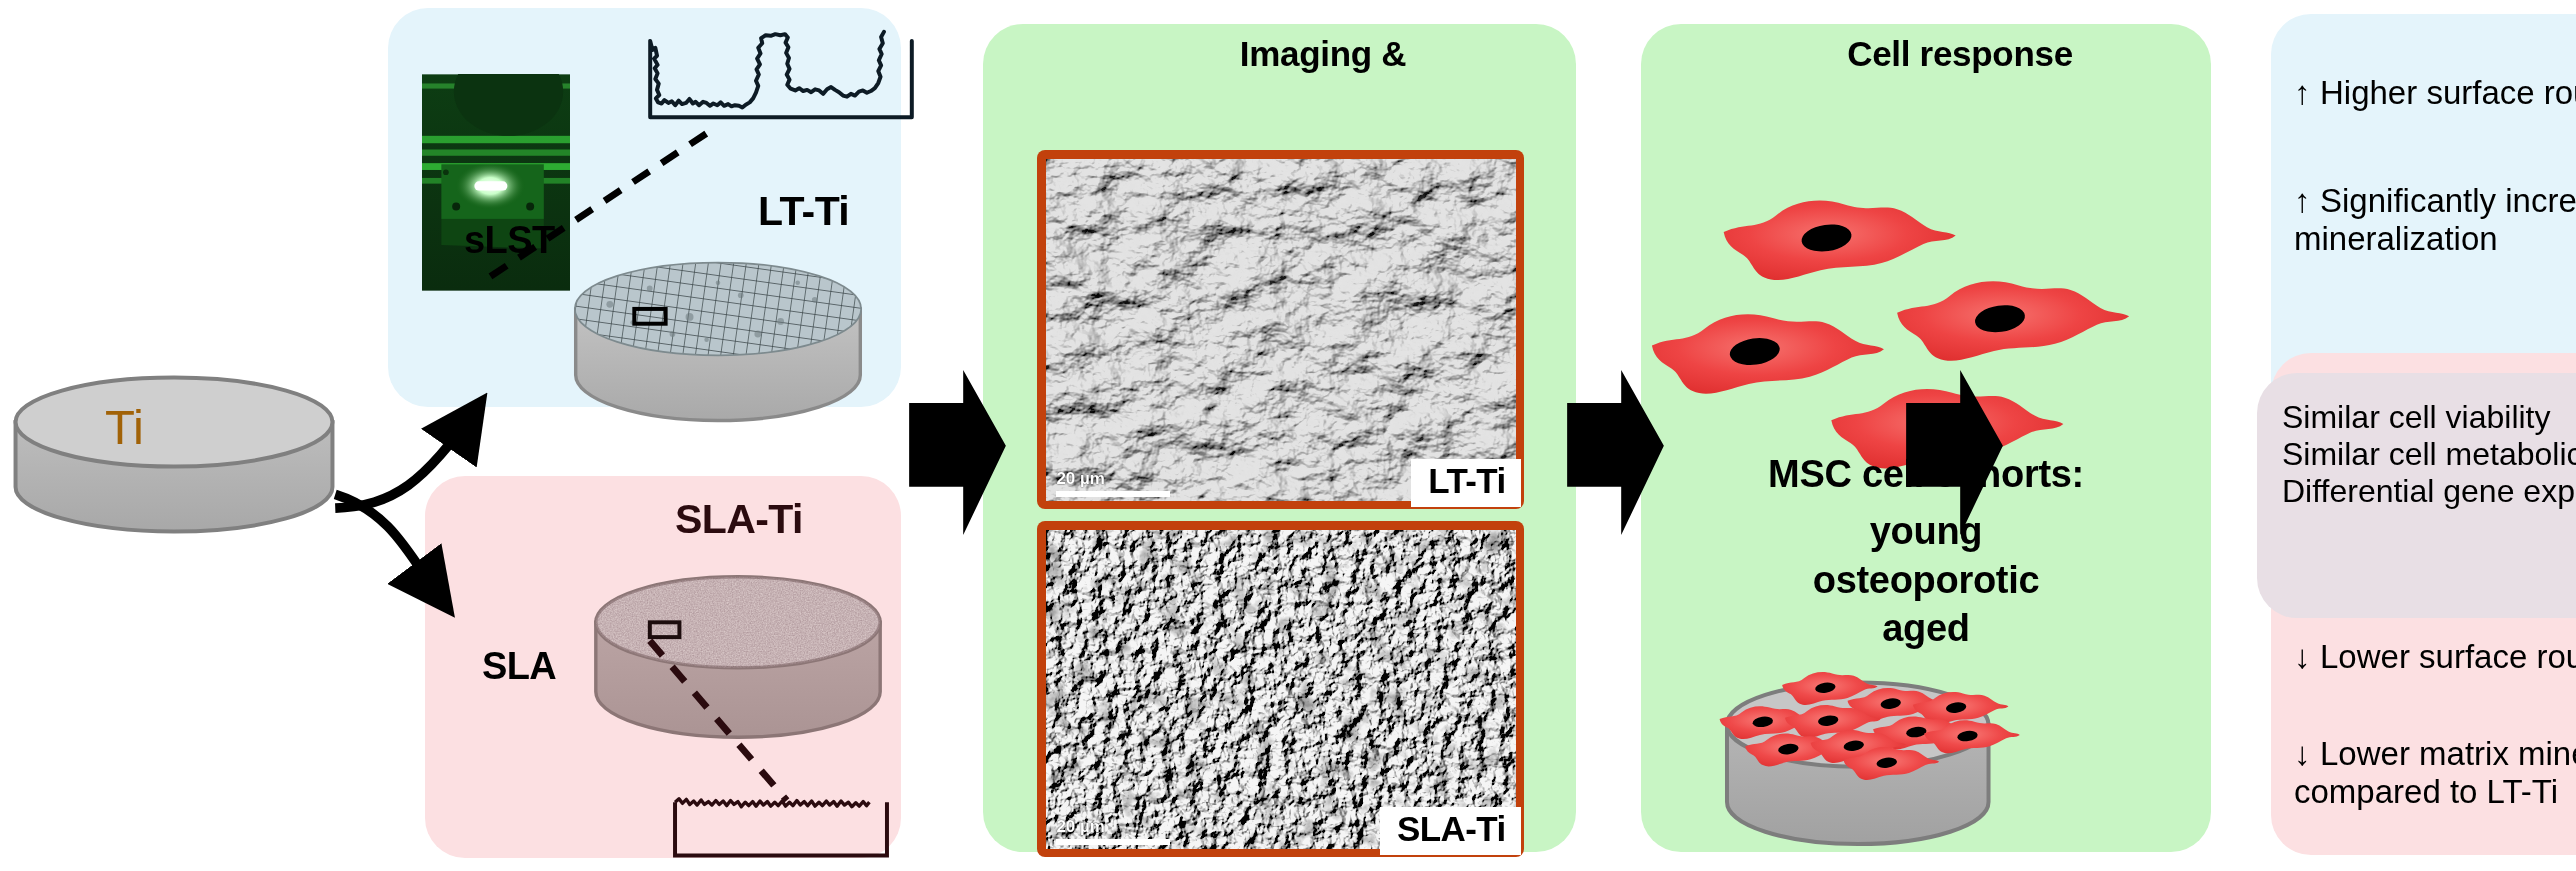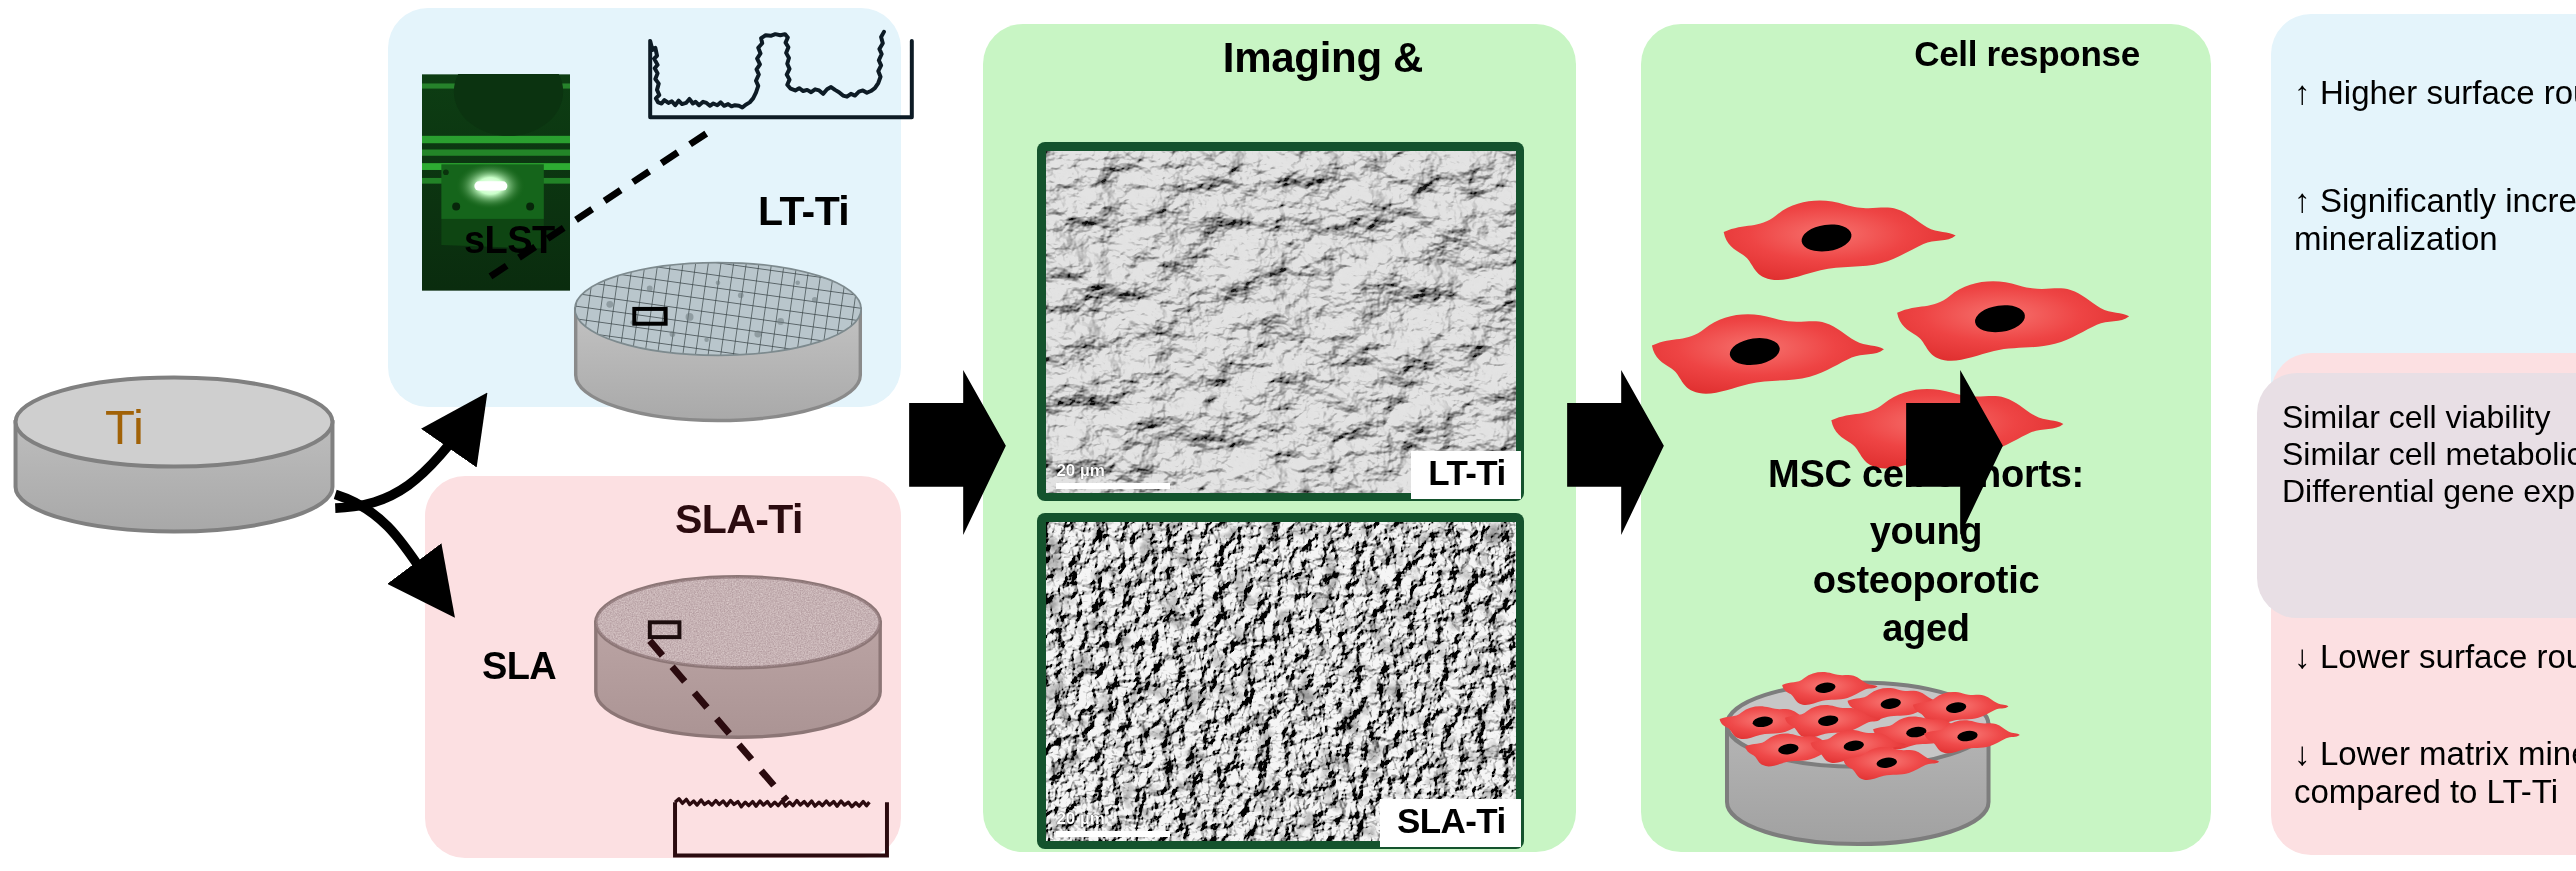--- a/index.html
+++ b/index.html
@@ -13,22 +13,22 @@
   #panel-sla    {left:425px;  top:476px;  width:476px;  height:382px;  background:#fce0e2;}
   #panel-imaging{left:983px; top:24px;   width:593px; height:828px; background:#c8f5c4;}
   #panel-cell   {left:1641px; top:24px;   width:570px; height:828px; background:#c8f5c4;}
   #panel-res-top{left:2271px; top:13.7px;   width:587px; height:445px;  background:#e4f4fb;}
   #panel-res-bot{left:2271px; top:353px;  width:587px; height:502px;  background:#fce0e2;}
   #panel-res-mid{left:2257px; top:373px;  width:613px; height:245px;  background:#e8dfe5;}
 
   
   .title{position:absolute;text-align:center;font-weight:bold;color:#000;
          line-height:1.12;letter-spacing:-0.3px;}
-  #title-imaging{left:983px;top:34px;width:680px;font-size:42px;}
-  #title-cell   {left:1694px;top:34px;width:666px;font-size:35px;}
+  #title-imaging{left:983px;top:34px;width:680px;font-size:35px;}
+  #title-cell   {left:1627px;top:34px;width:666px;font-size:35px;}
 
   .bold-lbl{position:absolute;font-weight:bold;color:#000;letter-spacing:-0.6px;}
   #lbl-slst   {left:464px; top:219px; font-size:38px;}
   #lbl-ltti   {left:758px;top:188px; font-size:41px;}
   #lbl-sla    {left:482px; top:613px;font-size:38px;margin-top:32px;}
   #lbl-slati  {left:675px;top:496px; font-size:41px;color:#2b0b0f;}
 
   
   #ti-disc{left:2.8px;top:373px;width:342px;height:171px;}
   #ti-label{left:105px;top:399px;font-size:49px;font-weight:normal;color:#a16207;}
@@ -36,21 +36,21 @@
   
   .res-line{position:absolute;color:#000;line-height:1.16;}
   #res-1{left:2294px;top:74px;  width:547px;font-size:33px;}
   #res-2{left:2294px;top:182px;  width:547px;font-size:33px;}
   #res-3{left:2282px;top:399px;  width:576px;font-size:32px;}
   #res-4{left:2294px;top:638px; width:547px;font-size:33px;}
   #res-5{left:2294px;top:735px; width:553px;font-size:33px;}
   .ind{display:inline-block;width:26px;font-size:33px;}
 
   
-  .sem-card{position:absolute;background:#14532d;border-radius:8px;}
+  .sem-card{position:absolute;background:#c2410c;border-radius:8px;margin-top:8px;}
   #sem-lt  {left:1037px;top:142px; width:487px;height:359px;}
   #sem-sla {left:1037px;top:513px; width:487px;height:336px;}
   .sem-img{position:absolute;left:8.5px;top:8.5px;right:8.5px;bottom:8.5px;overflow:hidden;}
   .sem-tag{position:absolute;right:3.4px;bottom:2.3px;background:#fff;
            font-weight:bold;font-size:35px;color:#000;padding:2.3px 15px 5.7px 17px;letter-spacing:-0.6px;}
   .scalebar-wrap{position:absolute;left:19.4px;bottom:12.5px;color:#fff;}
   .scalebar-txt{font-size:17px;font-weight:bold;text-shadow:0 0 1.7px #000;}
   .scalebar-line{width:114px;height:5.7px;background:#fff;margin-top:2.3px;}
 
   

